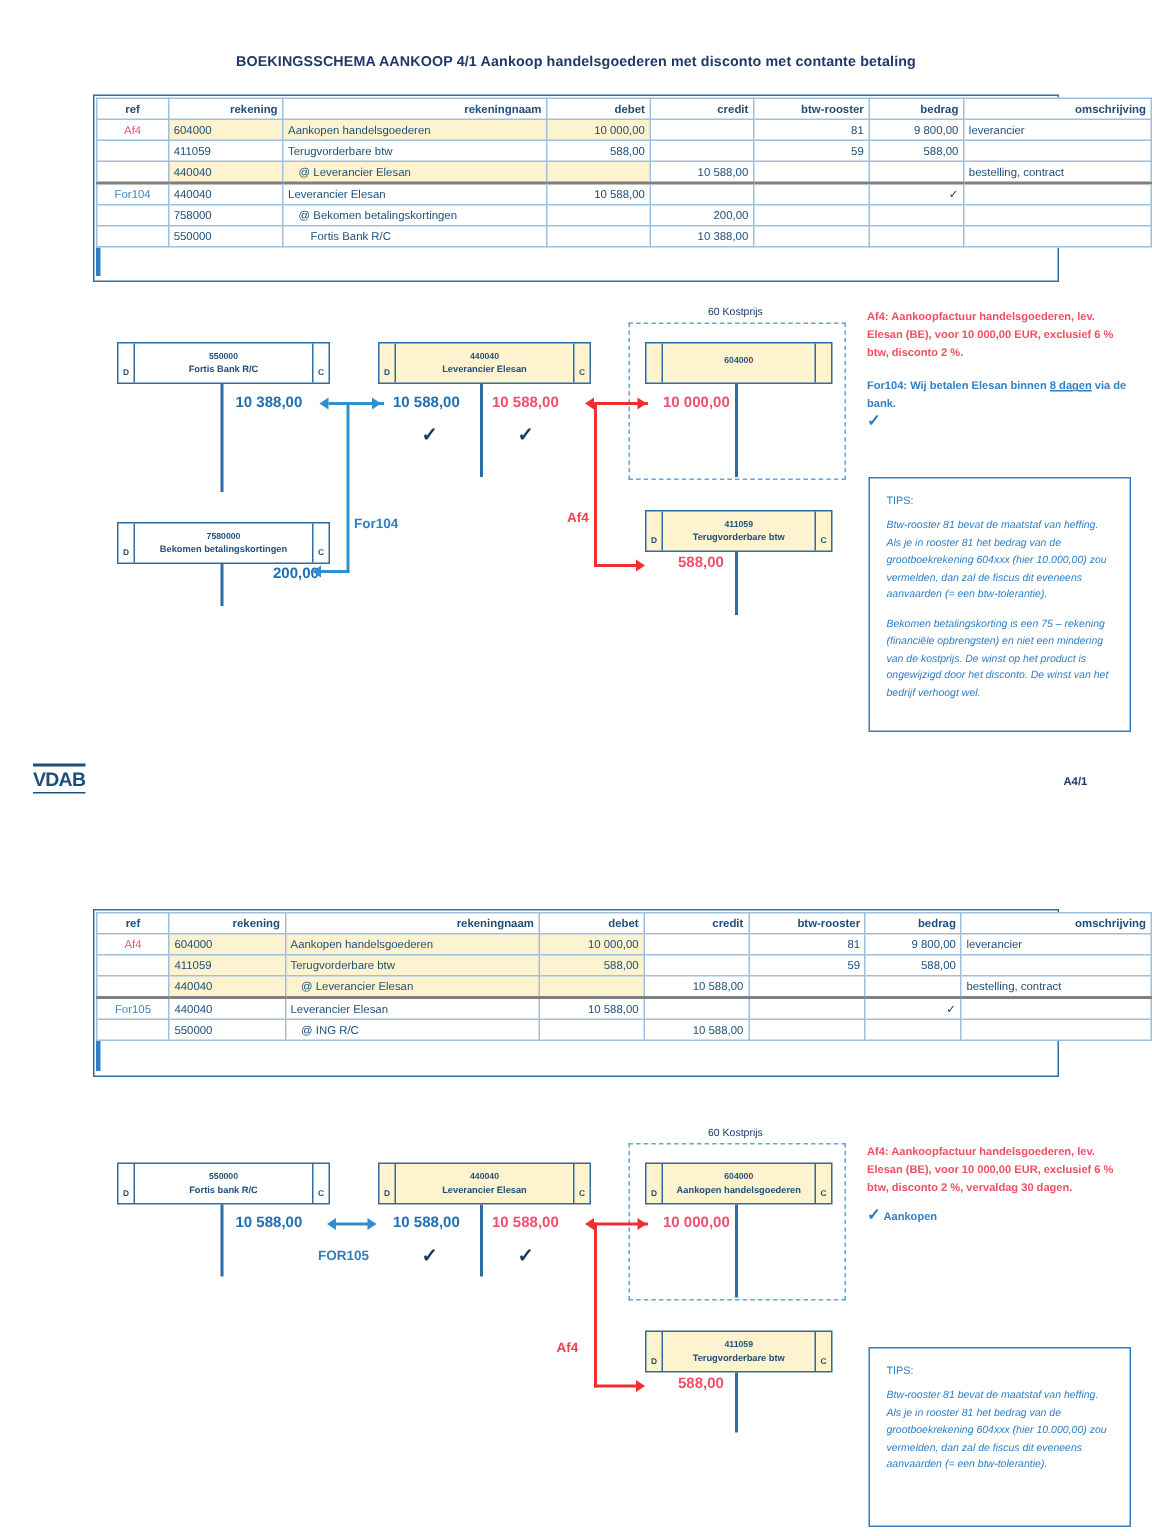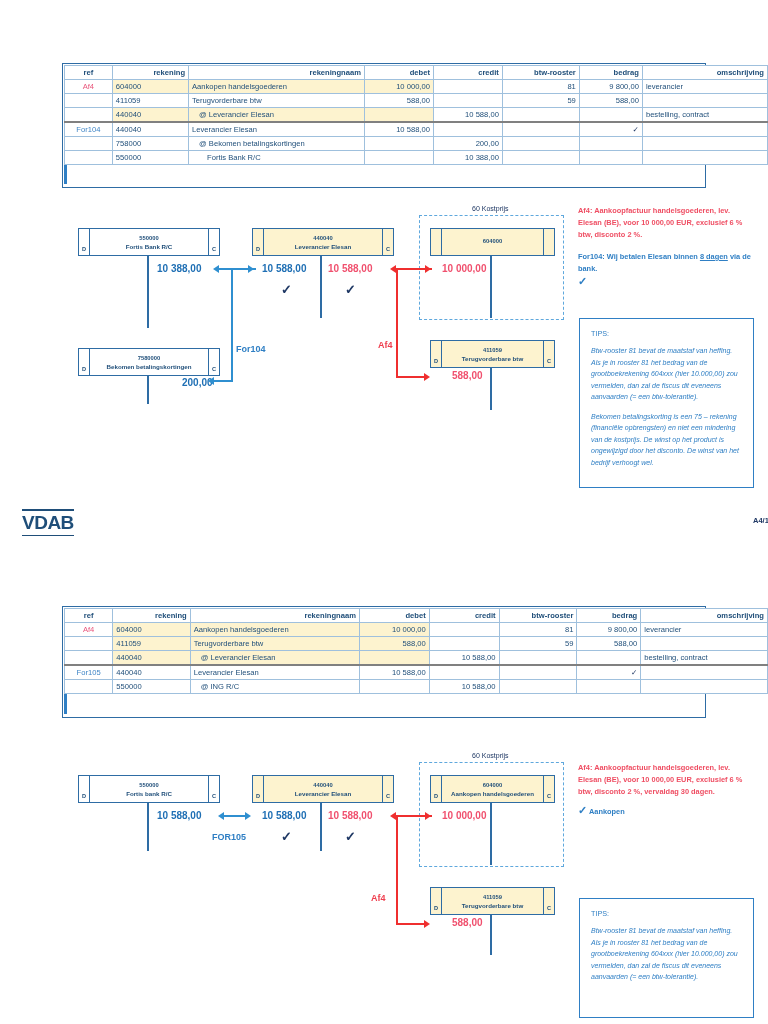--- a/index.html
+++ b/index.html
@@ -93,31 +93,32 @@
   .annot .tk{color:#2f7fc4;font-size:11px;}
 
   .tipsbox{position:absolute;border:1.6px solid #2f7fc4;box-sizing:border-box;
            padding:10px 11px;background:#fff;}
   .tipsbox .tips-h{font-size:7.2px;color:#2f7fc4;margin-bottom:7px;}
   .tipsbox p{margin:0 0 8px 0;font-size:7px;line-height:11.5px;
              font-style:italic;color:#2f7fc4;}
   .tipsbox p:last-child{margin-bottom:0;}
 
   
-  .vdab{position:absolute;font-size:19px;font-weight:bold;color:#1f4e79;
+  .vdab{position:absolute;font-size:13px;font-weight:bold;color:#1f4e79;
         letter-spacing:-.5px;}
   .vdab .bar{display:block;height:1.5px;background:#1f4e79;margin-bottom:1px;}
   .vdab .bar2{display:block;height:1.5px;background:#1f4e79;margin-top:1px;}
-  .footer{position:absolute;font-size:7.5px;font-weight:bold;color:#1f3864;margin-left:44px;}
+  .footer{position:absolute;font-size:7.5px;font-weight:bold;color:#1f3864;}
 </style>
 </head>
 <body>
 
 <div class="page page1">
 
+  <div class="sheet-title" style="top:36px;">BOEKINGSSCHEMA AANKOOP 4/1  Aankoop handelsgoederen met disconto met contante betaling</div>
 
   <div class="tbl-outer" style="left:62px;top:63px;width:642px;height:123px;"></div>
   <div class="leftbar-red" style="left:64px;top:82px;height:51px;"></div>
   <div class="leftbar-blue" style="left:64px;top:133px;height:51px;"></div>
 
   <table class="booking" style="left:64px;top:65px;">
     <thead>
       <tr>
         <th class="c-ref">ref</th>
         <th class="c-rek">rekening</th>

